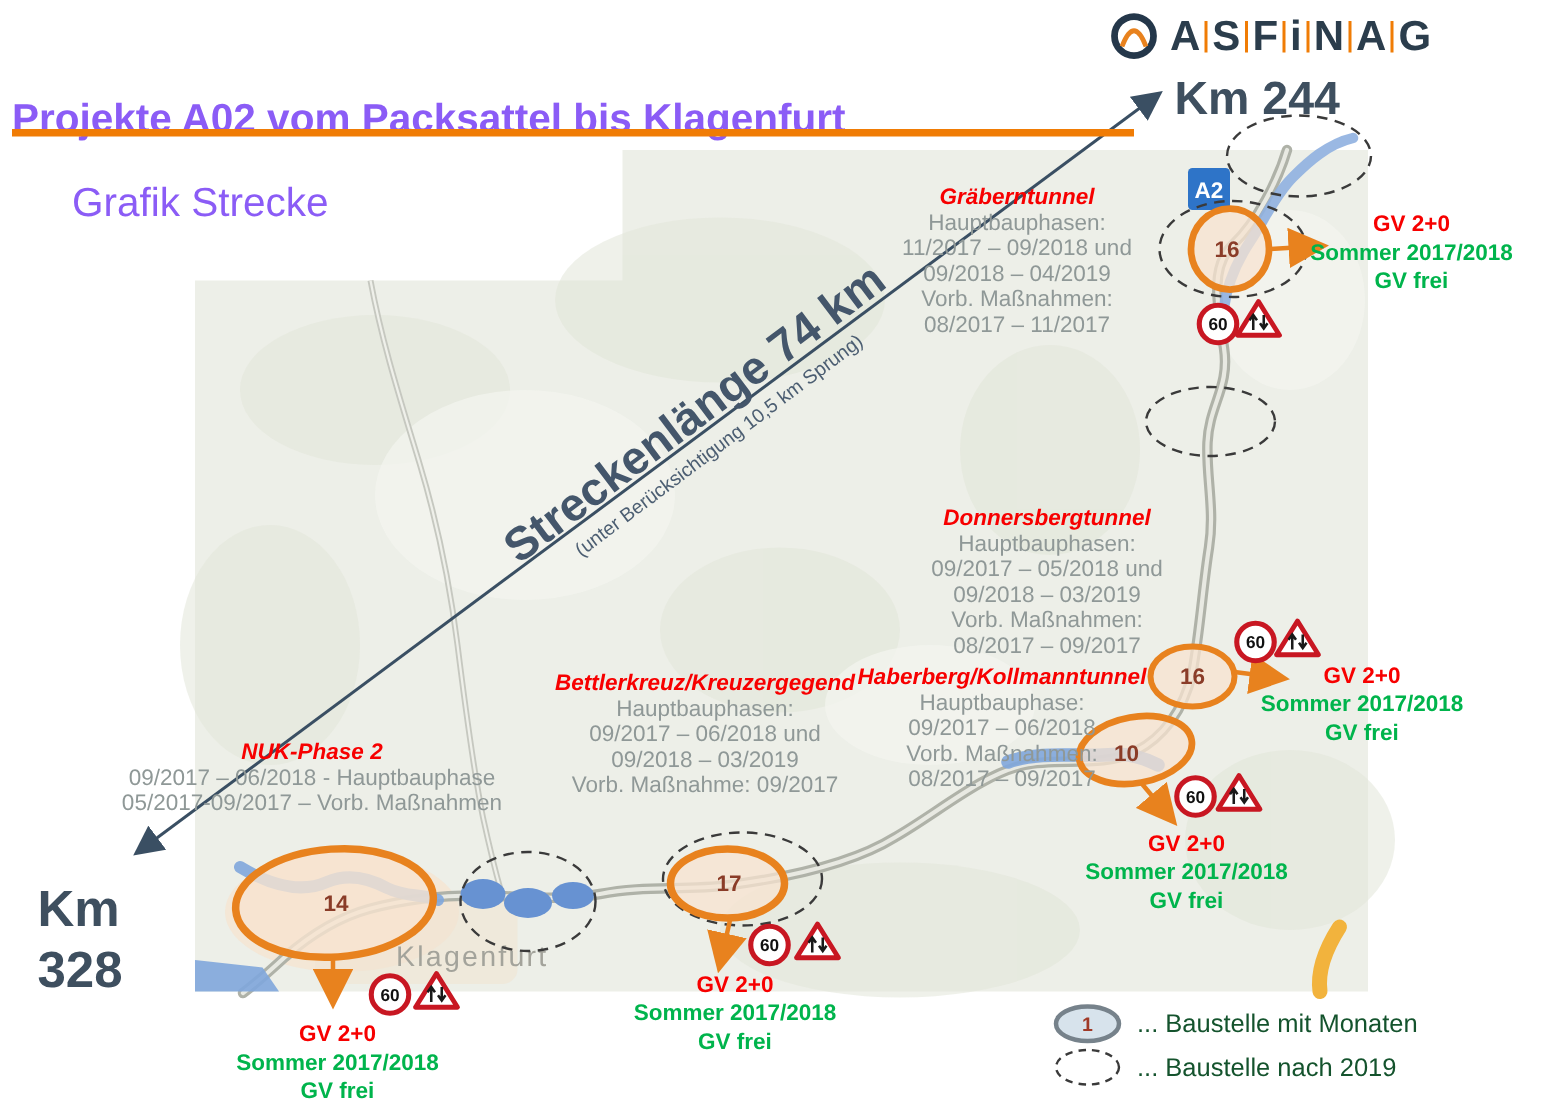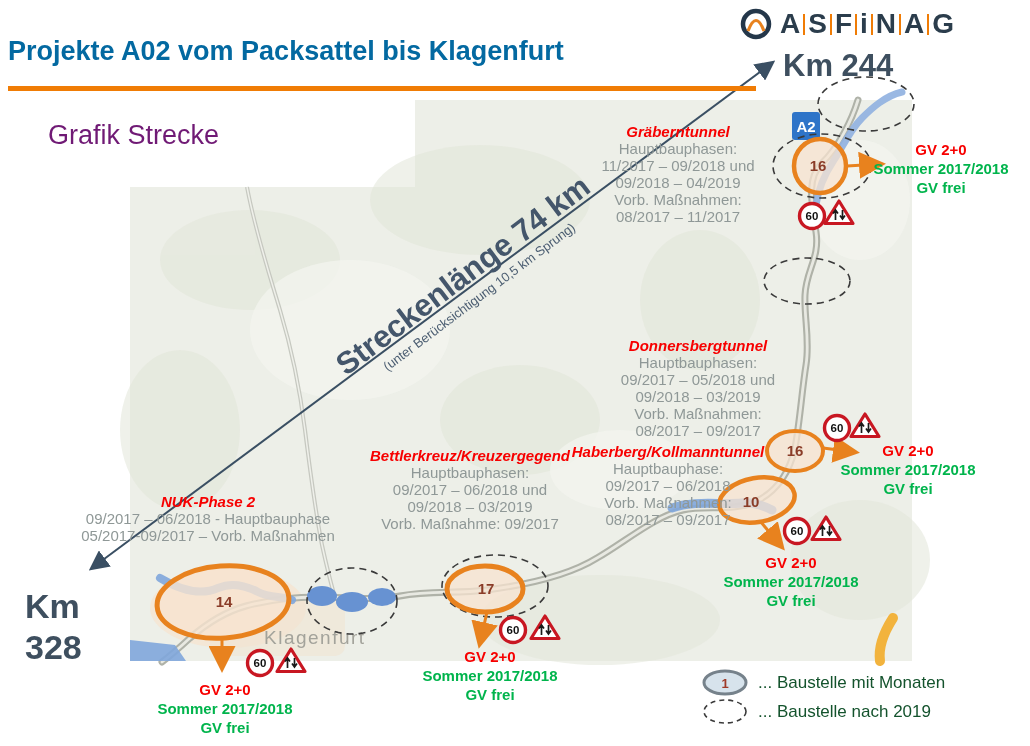--- a/index.html
+++ b/index.html
@@ -1,22 +1,22 @@
 <!DOCTYPE html>
 <html><head>
 <meta charset="utf-8">
 <style>
   html,body{margin:0;padding:0;background:#fff;}
   #slide{position:relative;width:1030px;height:746px;background:#fff;overflow:hidden;
          font-family:"Liberation Sans",sans-serif;}
   #map-svg{position:absolute;left:0;top:0;width:1030px;height:746px;}
   .abs{position:absolute;}
-  .page-title{left:8px;top:36px;font-size:27px;font-weight:bold;color:#0369a1;white-space:nowrap;}
+  .page-title{left:8px;top:64px;font-size:27px;font-weight:bold;color:#8b5cf6;white-space:nowrap;}
   .title-underline{left:8px;top:86px;width:748px;height:5px;background:#F07C05;}
-  .subtitle{left:48px;top:120px;font-size:27px;color:#701a75;white-space:nowrap;}
+  .subtitle{left:48px;top:120px;font-size:27px;color:#8b5cf6;white-space:nowrap;}
   .logo{left:738px;top:6px;display:flex;align-items:center;}
   .logo-letters{display:flex;align-items:center;margin-left:6px;}
   .logo-letters .lt{font-size:28px;font-weight:bold;color:#2B3D4C;line-height:34px;}
   .logo-letters .sep{width:2px;height:21px;background:#F07C05;margin:0 3px;}
   .km-start{left:783px;top:48px;font-size:31px;font-weight:bold;color:#3E4F5F;white-space:nowrap;}
   .km-end{left:25px;top:586px;font-size:34px;font-weight:bold;color:#3E4F5F;line-height:41px;}
   .route-length{left:248px;top:256px;width:440px;transform:rotate(-37deg);text-align:center;}
   .rl-main{font-size:31px;font-weight:bold;color:#44566B;white-space:nowrap;}
   .rl-sub{font-size:13px;color:#4C5E72;white-space:nowrap;margin-top:1px;}
   .proj{position:absolute;transform:translateX(-50%);text-align:center;font-size:15px;

